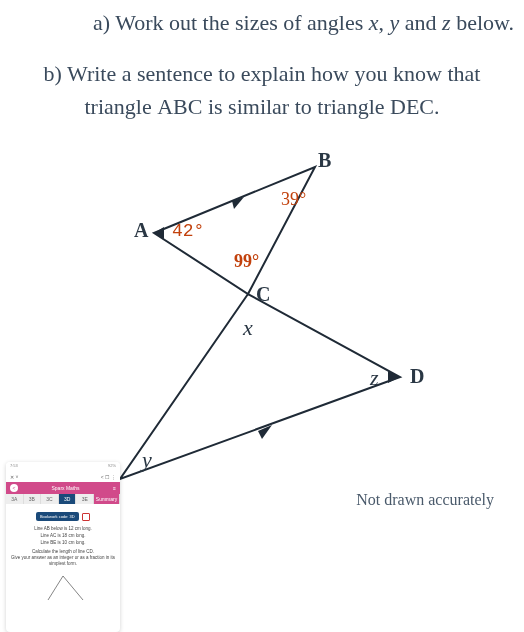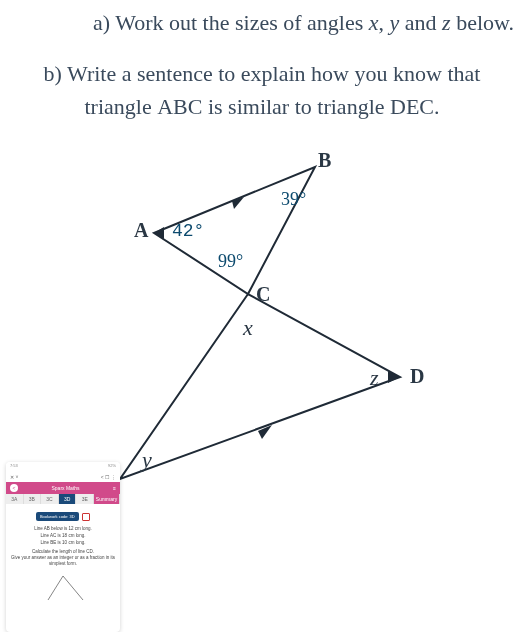--- a/index.html
+++ b/index.html
@@ -29,21 +29,21 @@
       position: relative;
       width: 100%;
       height: 370px;
       margin-top: 12px;
     }
     .diagram-svg { position: absolute; top: 0; left: 0; }
     .angle-label {
       position: absolute;
       font-family: Georgia, serif;
       font-size: 18px;
-      color: #0c4a6e;
+      color: #c2410c;
     }
     .vertex-label {
       position: absolute;
       font-family: Georgia, serif;
       font-size: 20px;
       font-weight: bold;
       color: #2a3744;
     }
     .var-label {
       position: absolute;
@@ -122,26 +122,27 @@
     <polygon points="400,238 388,232 388,244" fill="#1f2a36"></polygon>
   </svg>
 
   <div class="vertex-label" style="left:134px; top:80px;">A</div>
   <div class="vertex-label" style="left:318px; top:10px;">B</div>
   <div class="vertex-label" style="left:256px; top:144px;">C</div>
   <div class="vertex-label" style="left:410px; top:226px;">D</div>
 
   <div class="angle-label" style="left:172px; top:82px;font-family:Liberation Mono, monospace;">42°</div>
   <div class="angle-label" style="left:281px; top:50px;">39°</div>
-  <div class="angle-label" style="left:218px; top:112px;">99°</div>
+  <div class="angle-label" style="left:234px; top:112px;font-weight:bold;">99°</div>
 
   <div class="var-label" style="left:243px; top:176px;">x</div>
   <div class="var-label" style="left:142px; top:308px;">y</div>
   <div class="var-label" style="left:370px; top:226px;">z</div>
 
+  <div class="not-drawn">Not drawn accurately</div>
 </div>
 
 <div class="thumb">
   <div class="thumb-status">
     <span>7:53</span>
     <span>92%</span>
   </div>
   <div class="thumb-nav">
     <span>✕ ˅</span>
     <span>&lt; ☐ ⋮</span>

